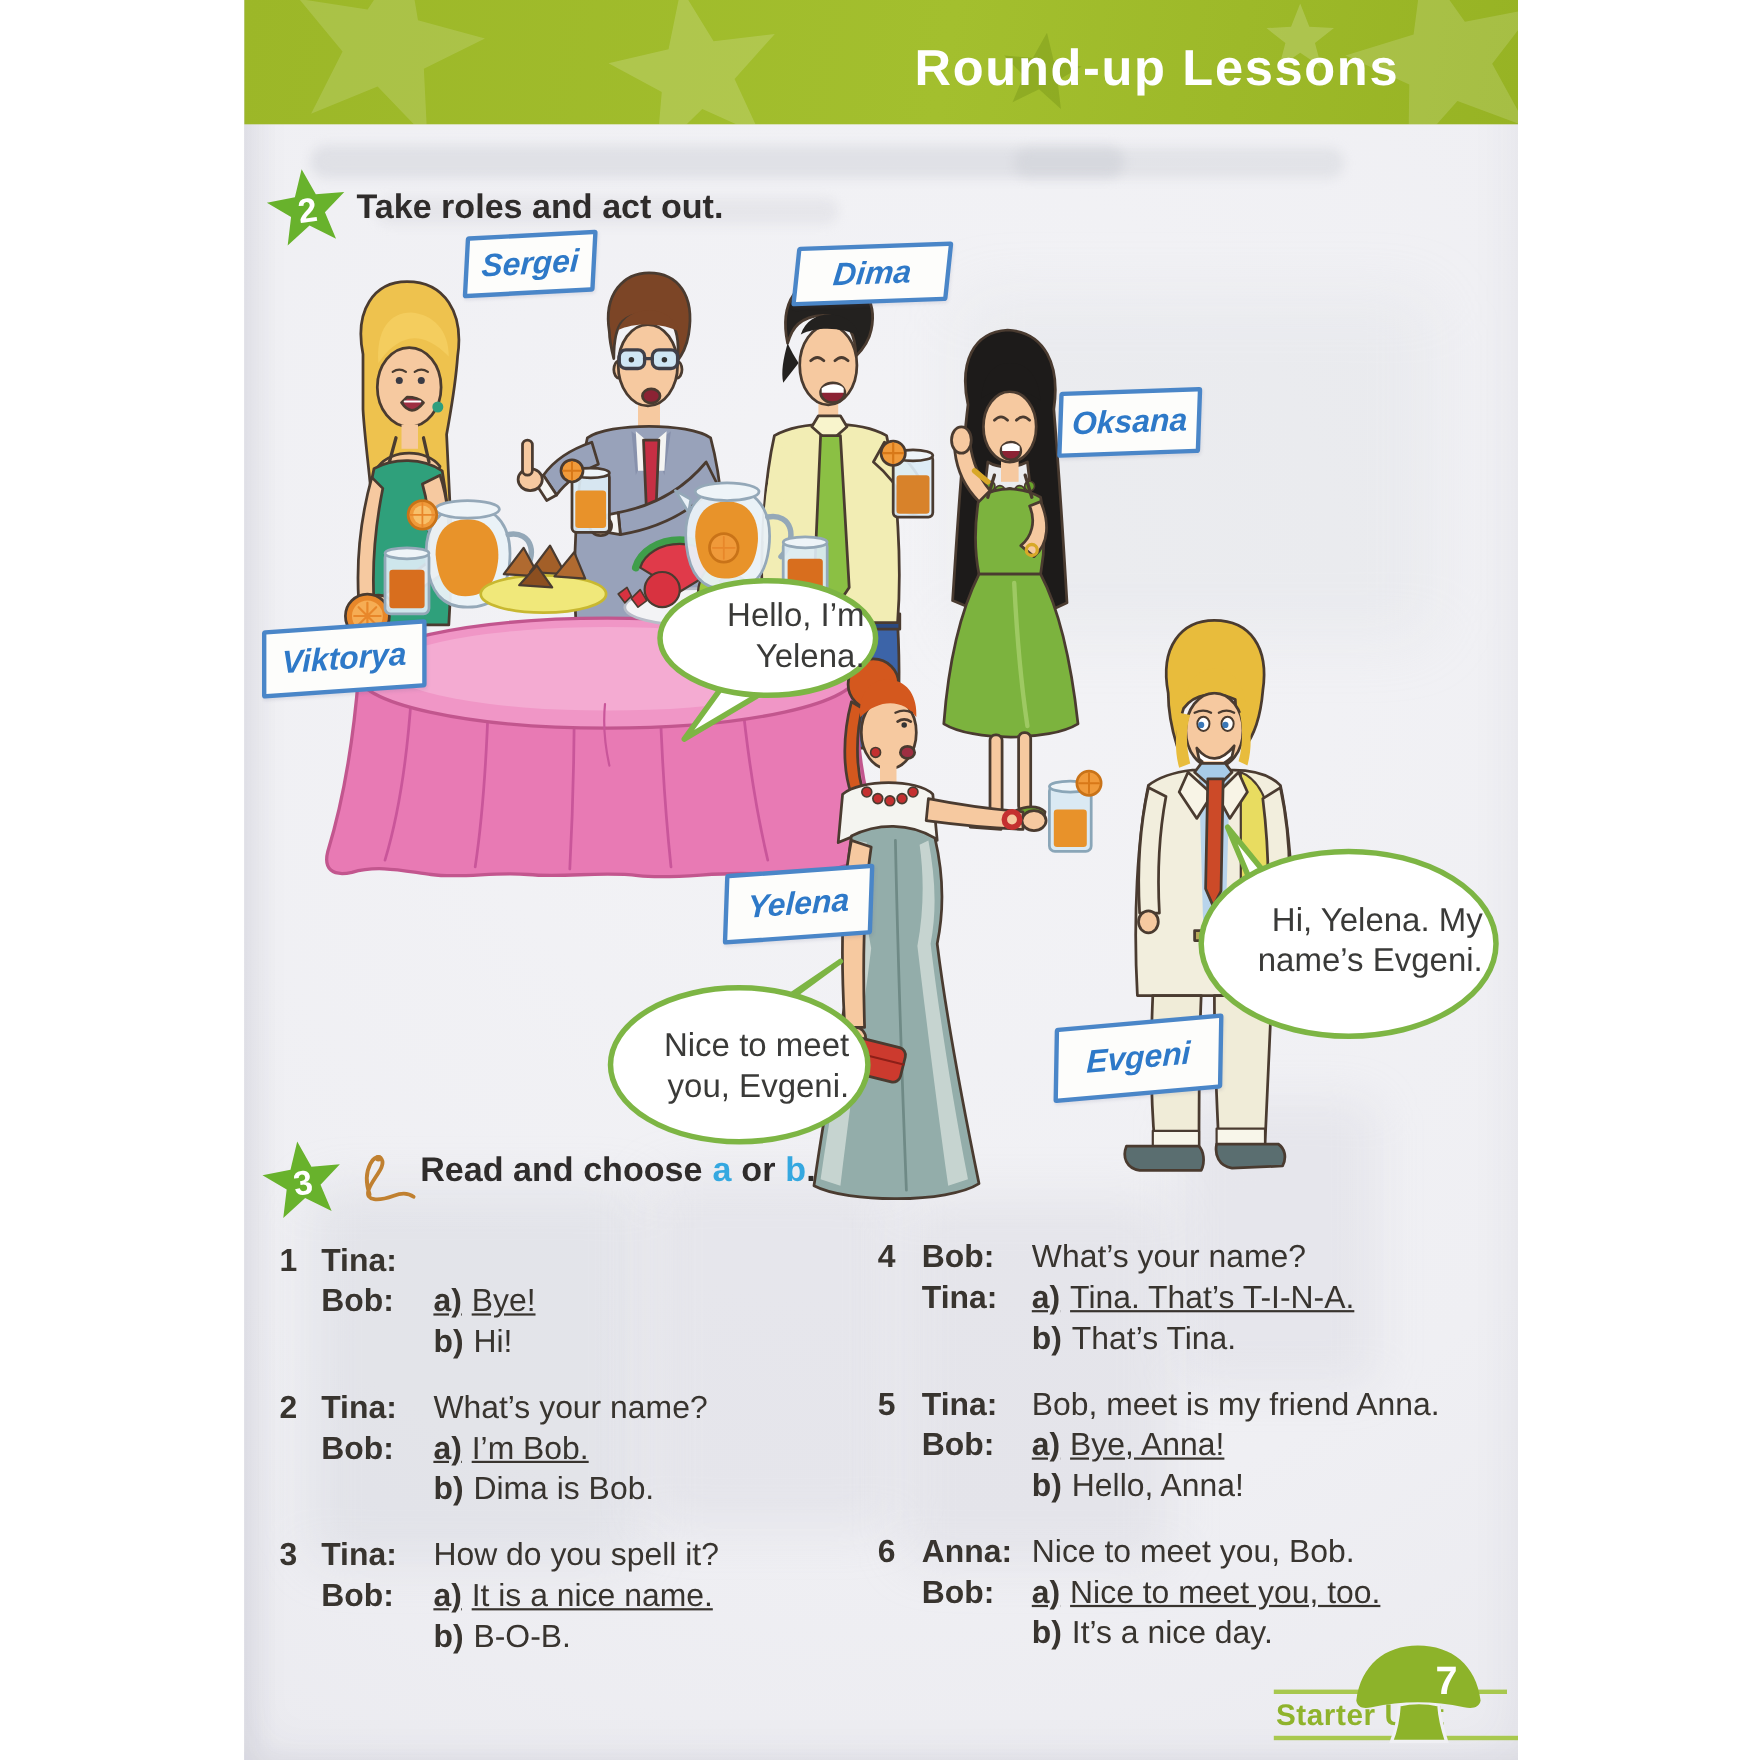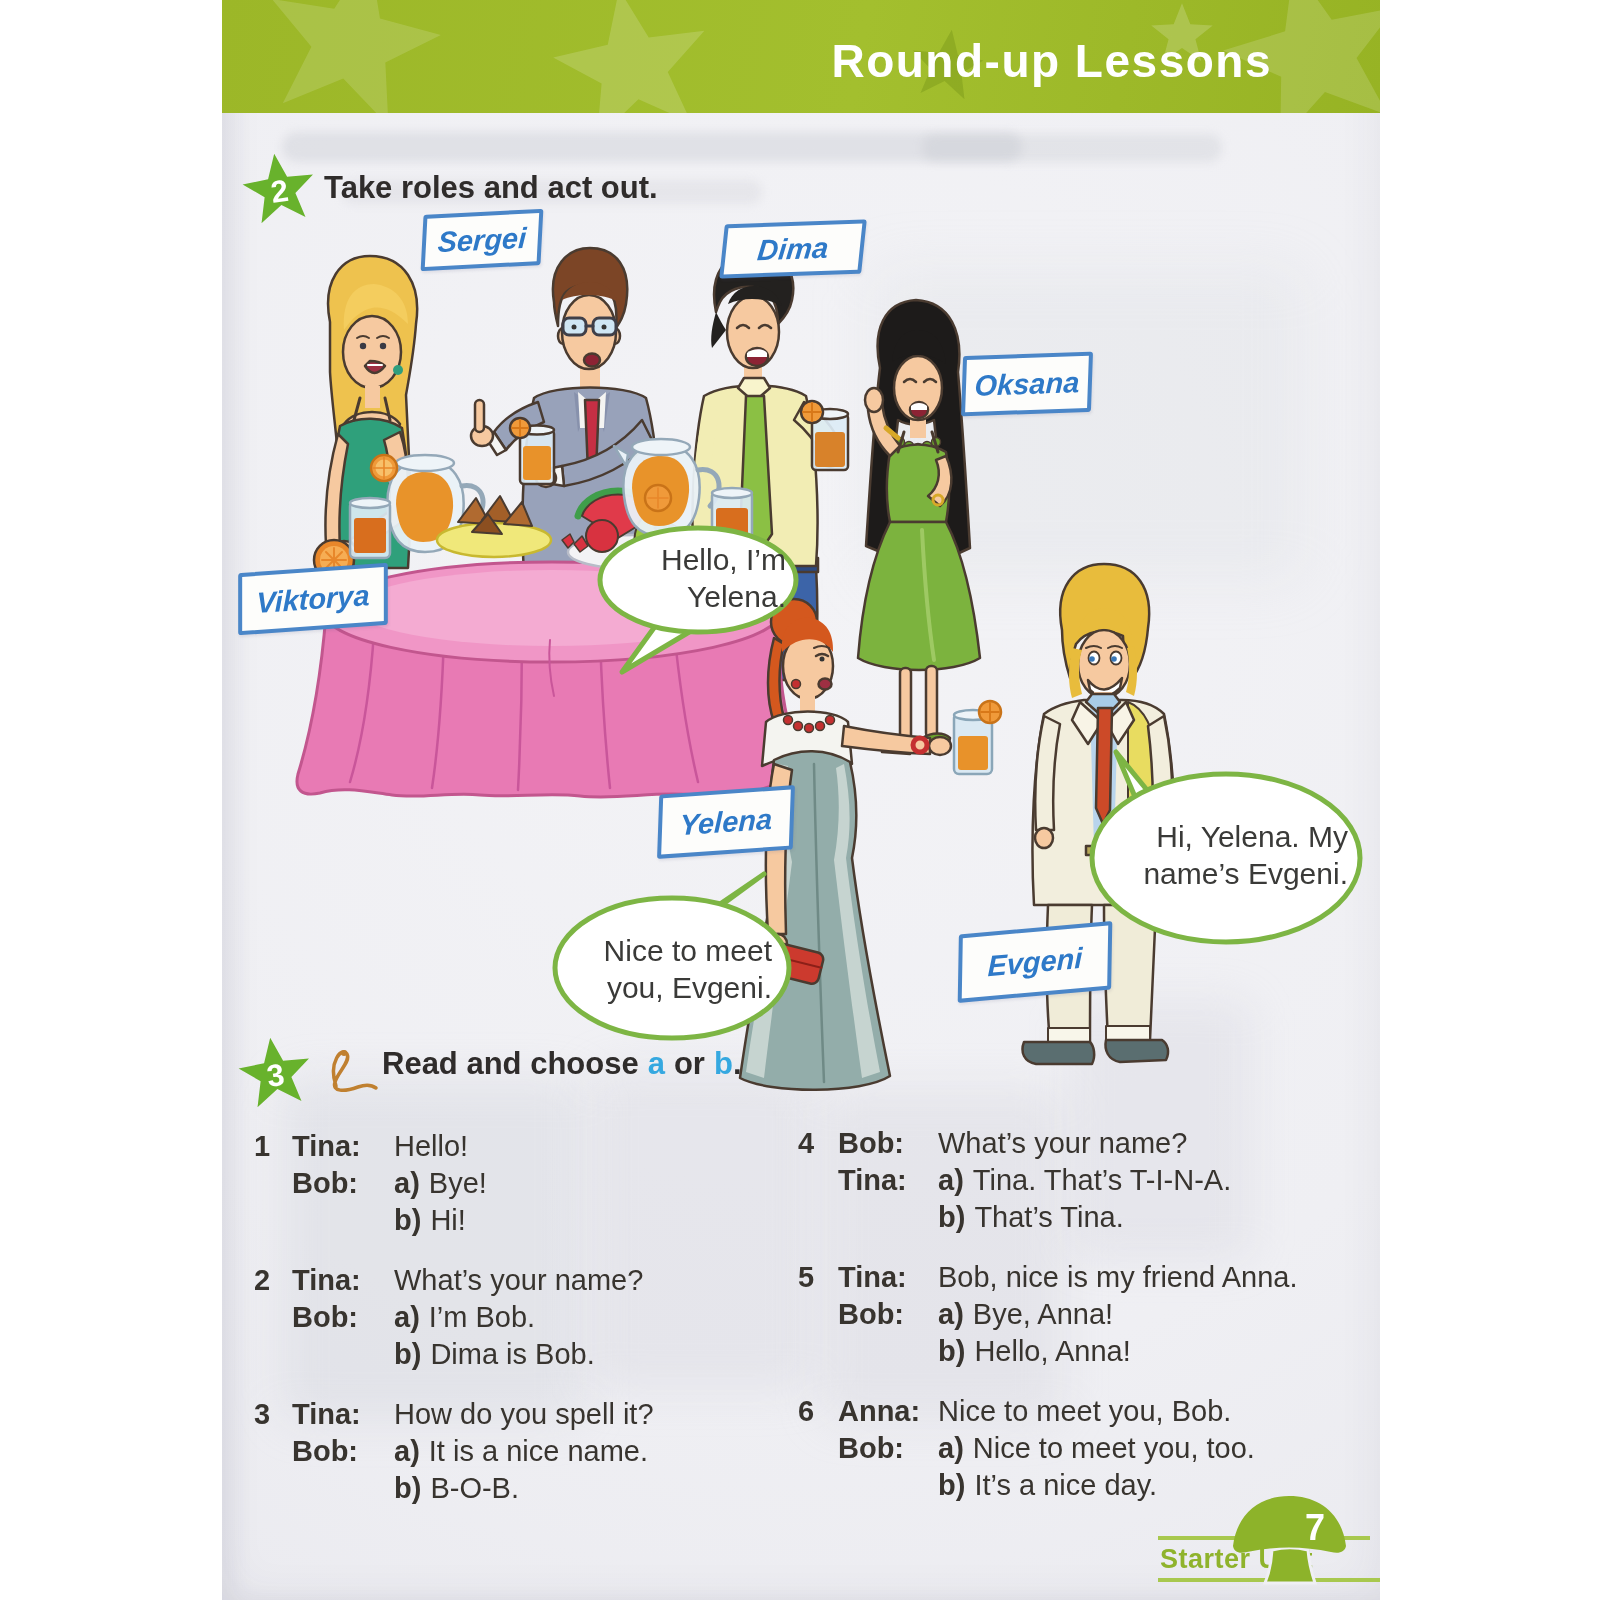--- a/index.html
+++ b/index.html
@@ -32,21 +32,21 @@
   .bubble{position:absolute;}
   .bubble svg{position:absolute;left:0;top:0;overflow:visible;}
   .btext{position:absolute;text-align:right;font-size:30px;line-height:37px;color:#3a3a38;}
   
   .dcol{position:absolute;font-size:29px;color:#38342f;}
   .ditem{display:grid;grid-template-columns:38px 102px 1fr;line-height:37px;margin-bottom:23px;}
   .dnum{grid-column:1;grid-row:1;font-weight:700;}
   .ds1{grid-column:2;grid-row:1;font-weight:700;}
   .dl1{grid-column:3;grid-row:1;white-space:nowrap;}
   .ds2{grid-column:2;grid-row:2;font-weight:700;}
-  .da{grid-column:3;grid-row:2;white-space:nowrap;}
+  .da{grid-column:3;grid-row:2;white-space:nowrap;text-decoration:underline;}
   .db{grid-column:3;grid-row:3;white-space:nowrap;}
   .olab{font-weight:700;margin-right:9px;}
   
   .fline{position:absolute;height:4px;background:#a8c84e;}
   .funit{position:absolute;font-size:27px;font-weight:800;color:#8fb32c;letter-spacing:.5px;}
   
   .ghost{position:absolute;border-radius:20px;pointer-events:none;}
   .scene{position:absolute;left:0;top:0;}
 </style>
 </head>
@@ -365,21 +365,20 @@
     <circle cx="24" cy="13" r="3" fill="#c08030"></circle>
   </svg>
   <div class="ex-instr" style="left:160px;top:1046px;text-align:center;">
     <span>Read and choose</span><span class="blue sp">a</span><span class="sp">or</span><span class="blue sp">b</span><span>.</span>
   </div>
 
   <div class="dcol" style="left:32px;top:1128px;width:508px;">
     <div class="ditem">
       <span class="dnum">1</span>
       <span class="ds1">Tina:</span>
-      <span class="dl1">Hello!</span>
       <span class="ds2">Bob:</span>
       <span class="da"><span class="olab">a)</span><span>Bye!</span></span>
       <span class="db"><span class="olab">b)</span><span>Hi!</span></span>
     </div>
     <div class="ditem">
       <span class="dnum">2</span>
       <span class="ds1">Tina:</span>
       <span class="dl1">What’s your name?</span>
       <span class="ds2">Bob:</span>
       <span class="da"><span class="olab">a)</span><span>I’m Bob.</span></span>
@@ -400,21 +399,21 @@
       <span class="dnum">4</span>
       <span class="ds1">Bob:</span>
       <span class="dl1">What’s your name?</span>
       <span class="ds2">Tina:</span>
       <span class="da"><span class="olab">a)</span><span>Tina. That’s T-I-N-A.</span></span>
       <span class="db"><span class="olab">b)</span><span>That’s Tina.</span></span>
     </div>
     <div class="ditem" style="grid-template-columns:40px 100px 1fr;">
       <span class="dnum">5</span>
       <span class="ds1">Tina:</span>
-      <span class="dl1">Bob, nice is my friend Anna.</span>
+      <span class="dl1">Bob, meet is my friend Anna.</span>
       <span class="ds2">Bob:</span>
       <span class="da"><span class="olab">a)</span><span>Bye, Anna!</span></span>
       <span class="db"><span class="olab">b)</span><span>Hello, Anna!</span></span>
     </div>
     <div class="ditem" style="grid-template-columns:40px 100px 1fr;">
       <span class="dnum">6</span>
       <span class="ds1">Anna:</span>
       <span class="dl1">Nice to meet you, Bob.</span>
       <span class="ds2">Bob:</span>
       <span class="da"><span class="olab">a)</span><span>Nice to meet you, too.</span></span>

